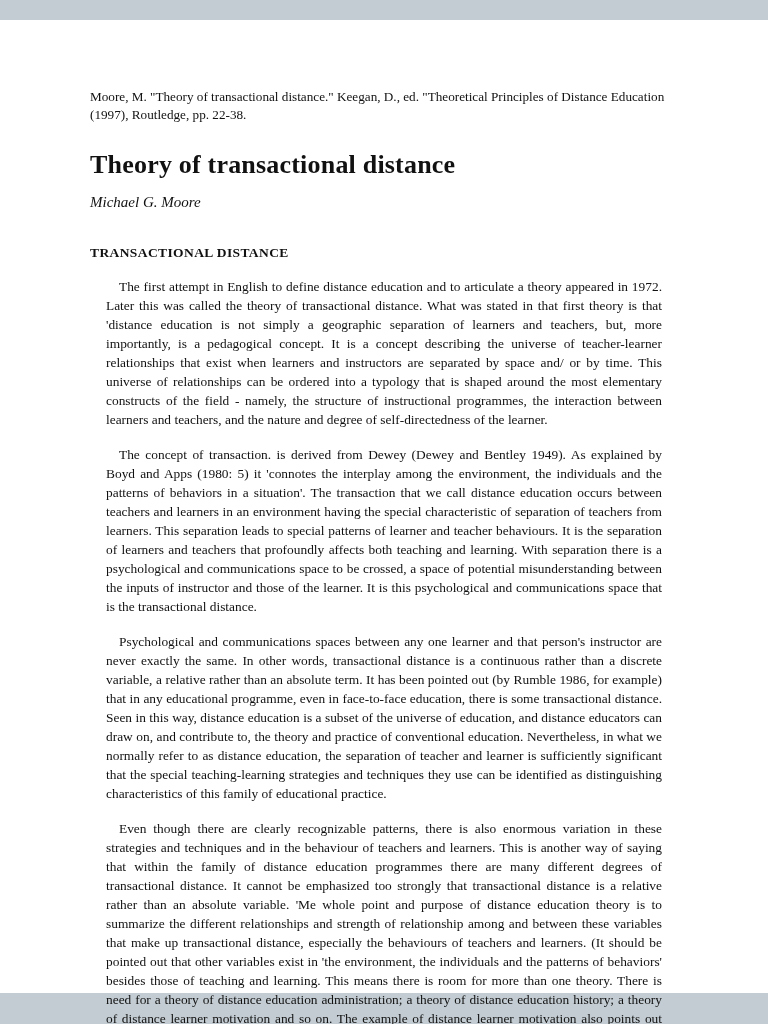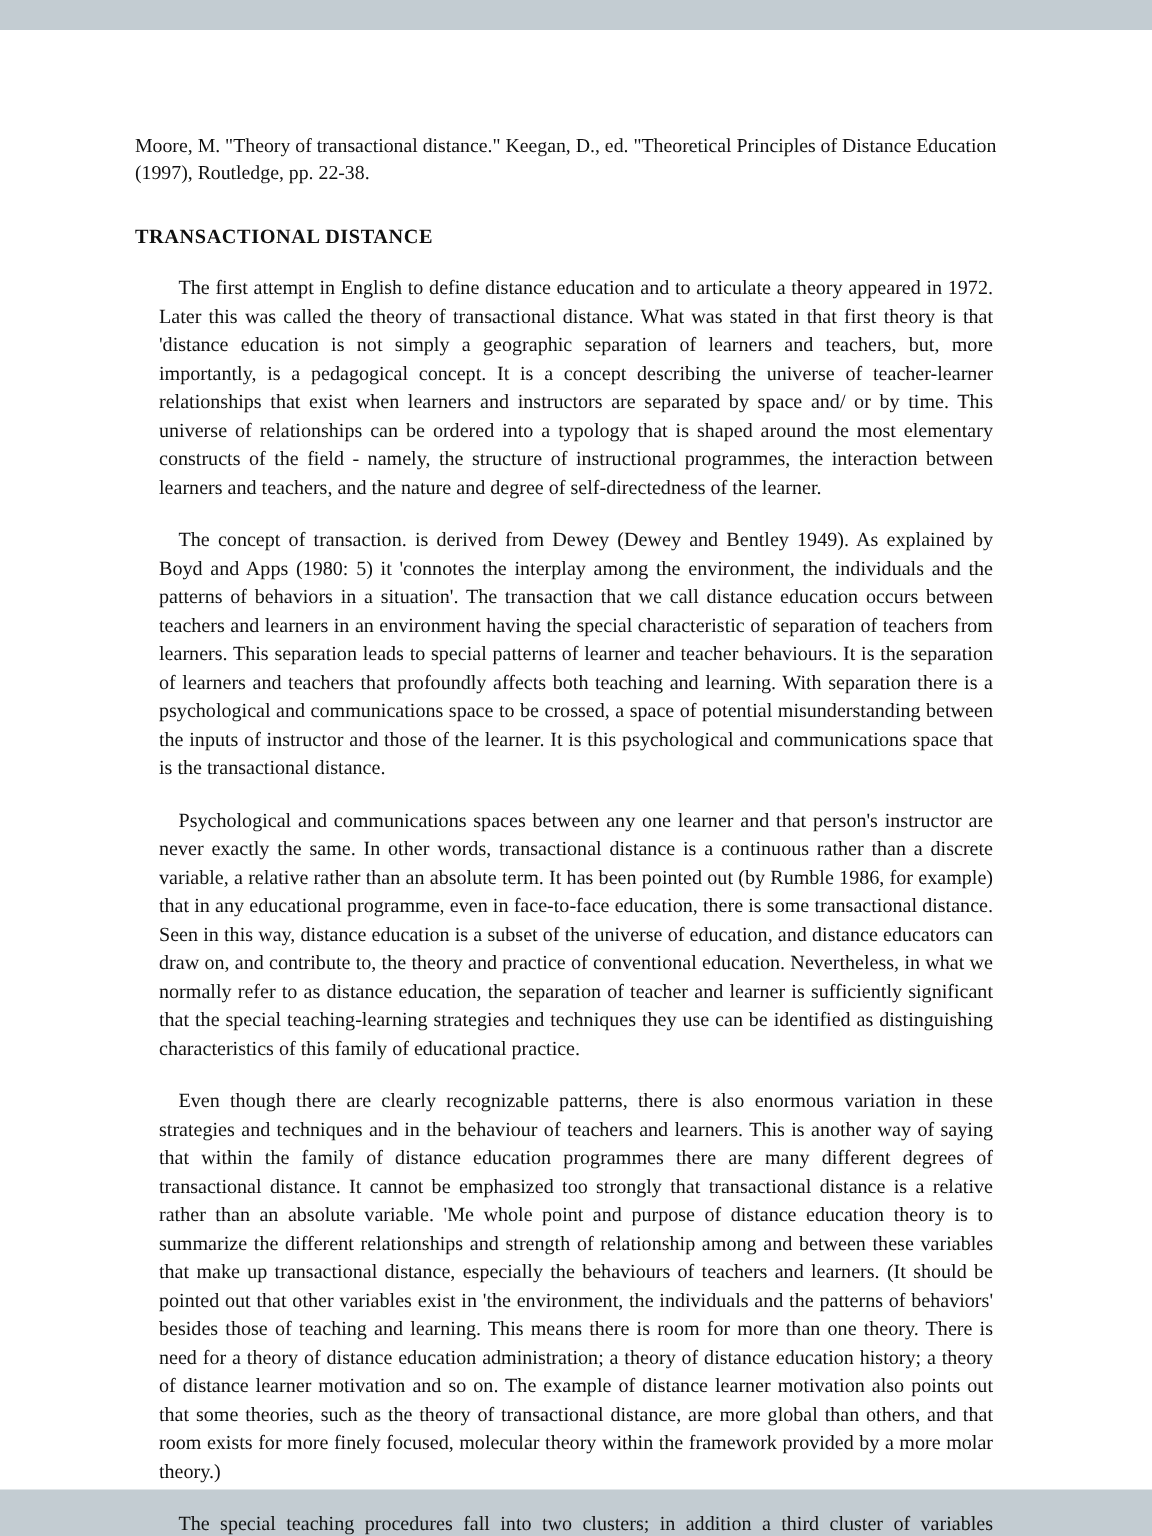--- a/index.html
+++ b/index.html
@@ -58,21 +58,23 @@
   }
 </style>
 </head>
 <body>
 
 <div class="viewer">
   <div class="page">
 
     <p class="citation">Moore, M. "Theory of transactional distance." Keegan, D., ed. "Theoretical Principles of Distance Education (1997), Routledge, pp. 22-38.</p>
 
+    <h1 class="doc-title">Theory of transactional distance</h1>
 
+    <p class="author">Michael G. Moore</p>
 
     <h2 class="section-heading">TRANSACTIONAL DISTANCE</h2>
 
     <div class="body-text">
       <p>The first attempt in English to define distance education and to articulate a theory appeared in 1972.  Later this was called the theory of transactional distance.  What was stated in that first theory is that 'distance education is not simply a geographic separation of learners and teachers, but, more importantly, is a pedagogical concept.  It is a concept describing the universe of teacher-learner relationships that exist when learners and instructors are separated by space and/ or by time.  This universe of relationships can be ordered into a typology that is shaped around the most elementary constructs of the field - namely, the structure of instructional programmes, the interaction between learners and teachers, and the nature and degree of self-directedness of the learner.</p>
       <p>The concept of transaction. is derived from Dewey (Dewey and Bentley 1949).  As explained by Boyd and Apps (1980: 5) it 'connotes the interplay among the environment, the individuals and the patterns of behaviors in a situation'.  The transaction that we call distance education occurs between teachers and learners in an environment having the special characteristic of separation of teachers from learners.  This separation leads to special patterns of learner and teacher behaviours.  It is the separation of learners and teachers  that profoundly affects both teaching and learning.  With separation there is a psychological and communications space to be crossed, a space of potential misunderstanding between the inputs of instructor and those of the learner.  It is this psychological and communications space that is the transactional distance.</p>
       <p>Psychological and communications spaces between any one learner and that person's instructor are never exactly the same.  In other words, transactional distance is a continuous rather than a discrete variable, a relative rather than an absolute term.  It has been pointed out (by Rumble 1986, for example) that in any educational programme, even in face-to-face education, there is some transactional distance.  Seen in this way, distance education is a subset of the universe of education, and distance educators can draw on, and contribute to, the theory and practice of conventional education.  Nevertheless, in what we normally refer to as distance education, the separation of teacher and learner is sufficiently significant that the special teaching-learning strategies and techniques they use can be identified as distinguishing characteristics of this family of educational practice.</p>
       <p>Even though there are clearly recognizable patterns, there is also enormous variation in these strategies and techniques and in the behaviour of teachers and learners.  This is another way of saying that within the family of distance education programmes there are many different degrees of transactional distance.  It cannot be emphasized too strongly that transactional distance is a relative rather than an absolute variable.  'Me whole point and purpose of distance education theory is to summarize the different relationships and strength of relationship among and between these variables that make up transactional distance, especially the behaviours of teachers and learners. (It should be pointed out that other variables exist in 'the environment, the individuals and the patterns of behaviors' besides those of teaching and learning.  This means there is room for more than one theory.  There is need for a theory of distance education administration; a theory of distance education history; a theory of distance learner motivation and so on. The example of distance learner motivation also points out that some theories, such as the theory of transactional distance, are more global than others, and that room exists for more finely focused, molecular theory within the framework provided by a more molar theory.)</p>
       <p>The special teaching procedures fall into two clusters; in addition a third cluster of variables describes the behaviours of learners.  The extent of transactional distance in an educational programme is a function of these three sets of variables.  These are not technological or communications variables, but variables in teaching and in learning and in the interaction of teaching and learning.  These clusters of variables are named Dialogue, Structure, and Learner Autonomy.</p>
     </div>

